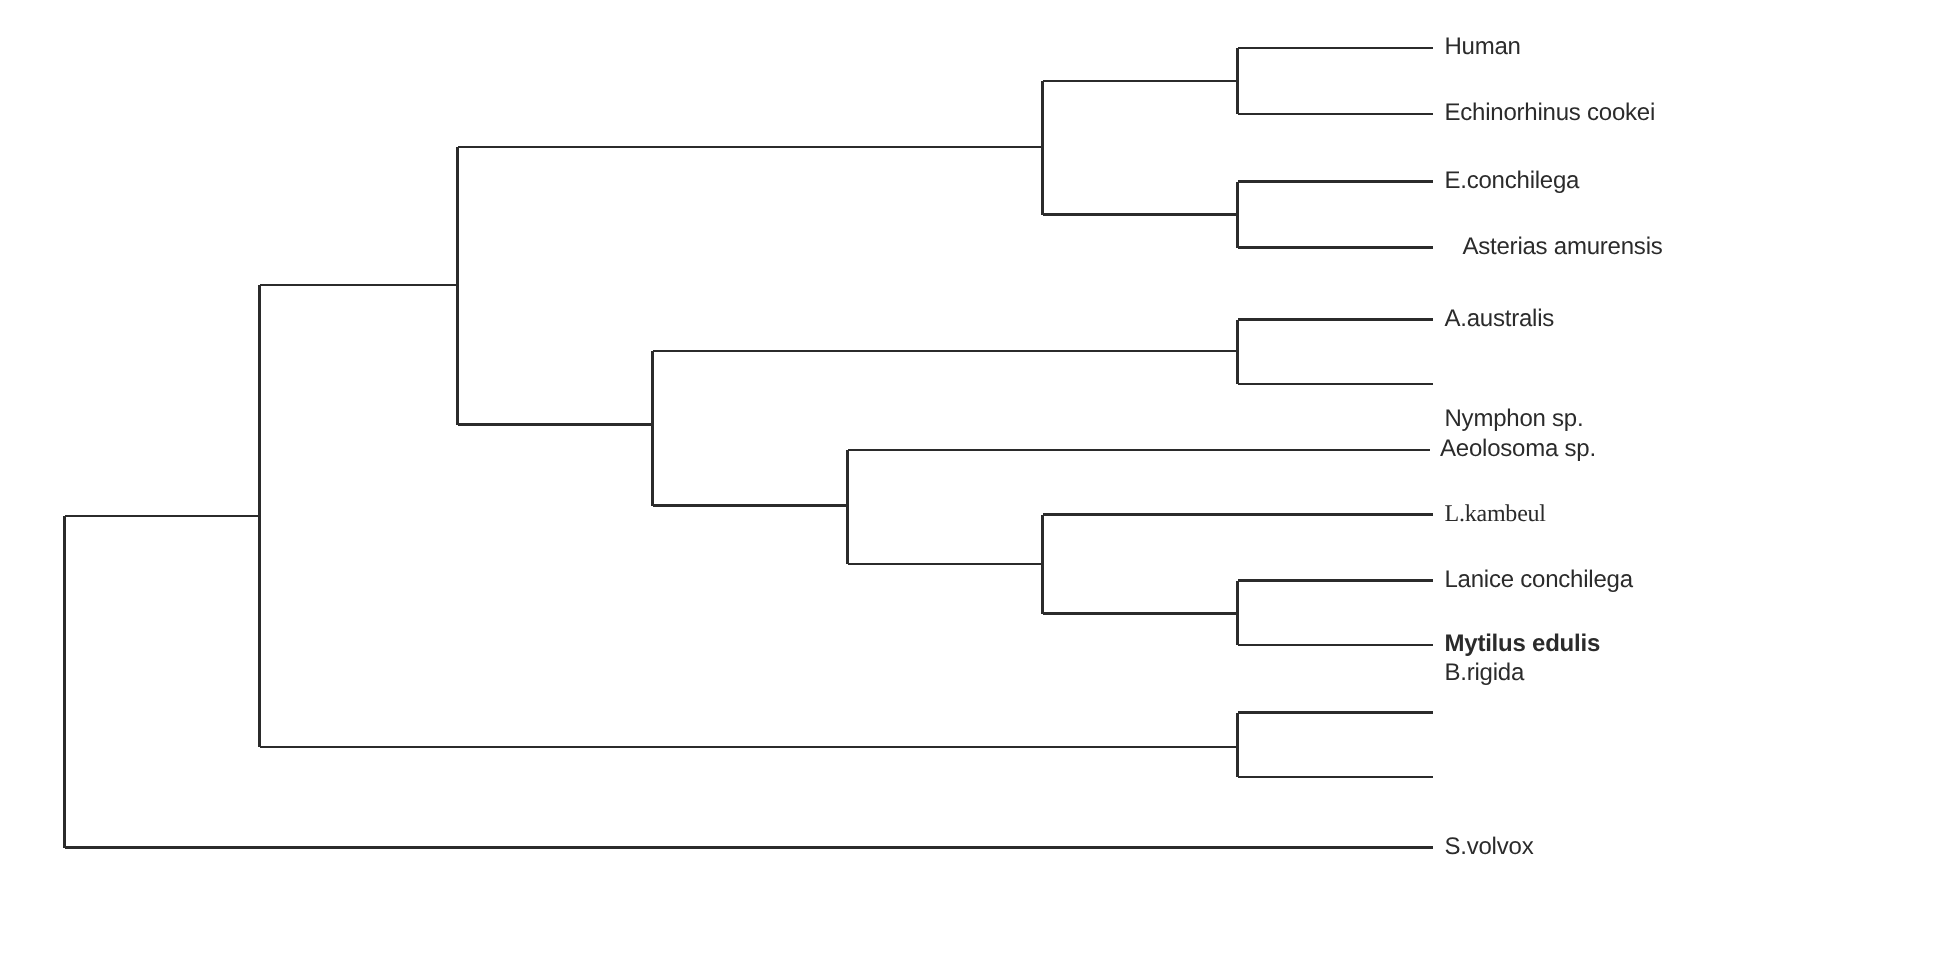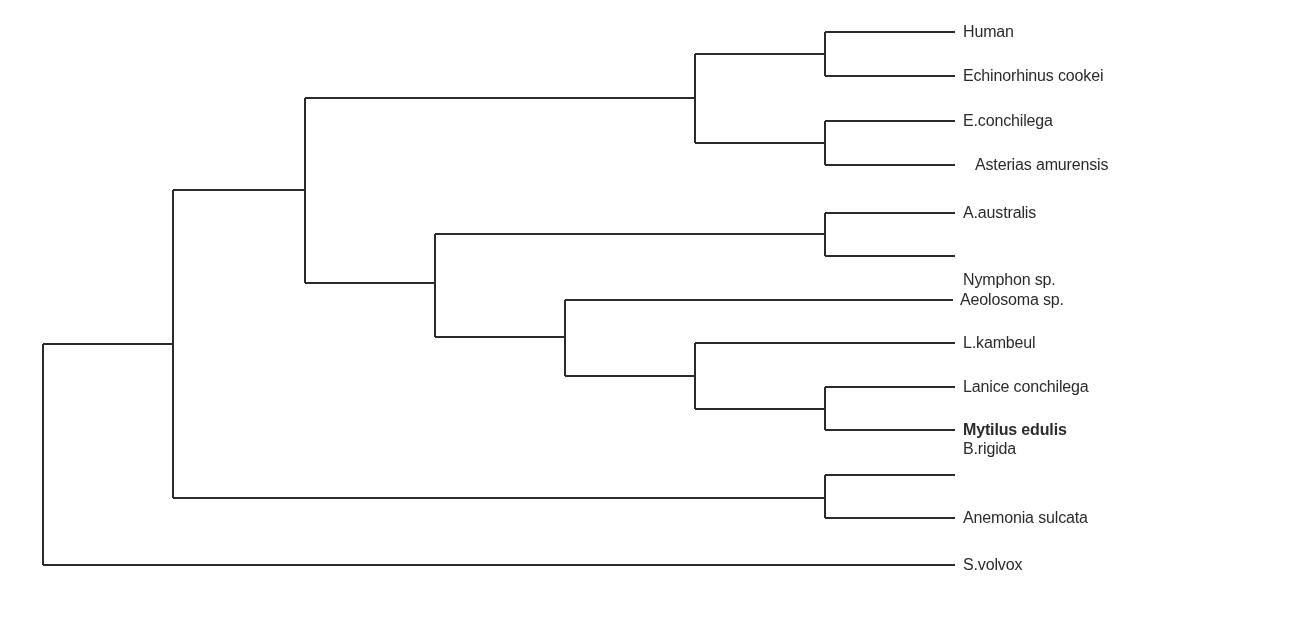--- a/index.html
+++ b/index.html
@@ -123,20 +123,19 @@
     </g>
   </svg>
 
   <div class="tip-label" style="left:963px; top:32px;">Human</div>
   <div class="tip-label" style="left:963px; top:76px;">Echinorhinus cookei</div>
   <div class="tip-label" style="left:963px; top:121px;">E.conchilega</div>
   <div class="tip-label" style="left:975px; top:165px;">Asterias amurensis</div>
   <div class="tip-label" style="left:963px; top:213px;text-align:center;">A.australis</div>
   <div class="tip-label" style="left:963px; top:256px;margin-top:24px;">Nymphon sp.</div>
   <div class="tip-label" style="left:960px; top:300px;">Aeolosoma sp.</div>
-  <div class="tip-label" style="left:963px; top:343px;">L.kambeul</div>
+  <div class="tip-label" style="left:963px; top:343px;font-family:Liberation Serif, serif;">L.kambeul</div>
   <div class="tip-label" style="left:963px; top:387px;">Lanice conchilega</div>
   <div class="tip-label" style="left:963px; top:430px;font-weight:bold;">Mytilus edulis</div>
   <div class="tip-label" style="left:963px; top:449px;">B.rigida</div>
-  <div class="tip-label" style="left:963px; top:518px;">Anemonia sulcata</div>
   <div class="tip-label" style="left:963px; top:565px;">S.volvox</div>
 
 </div>
 
 </body></html>

